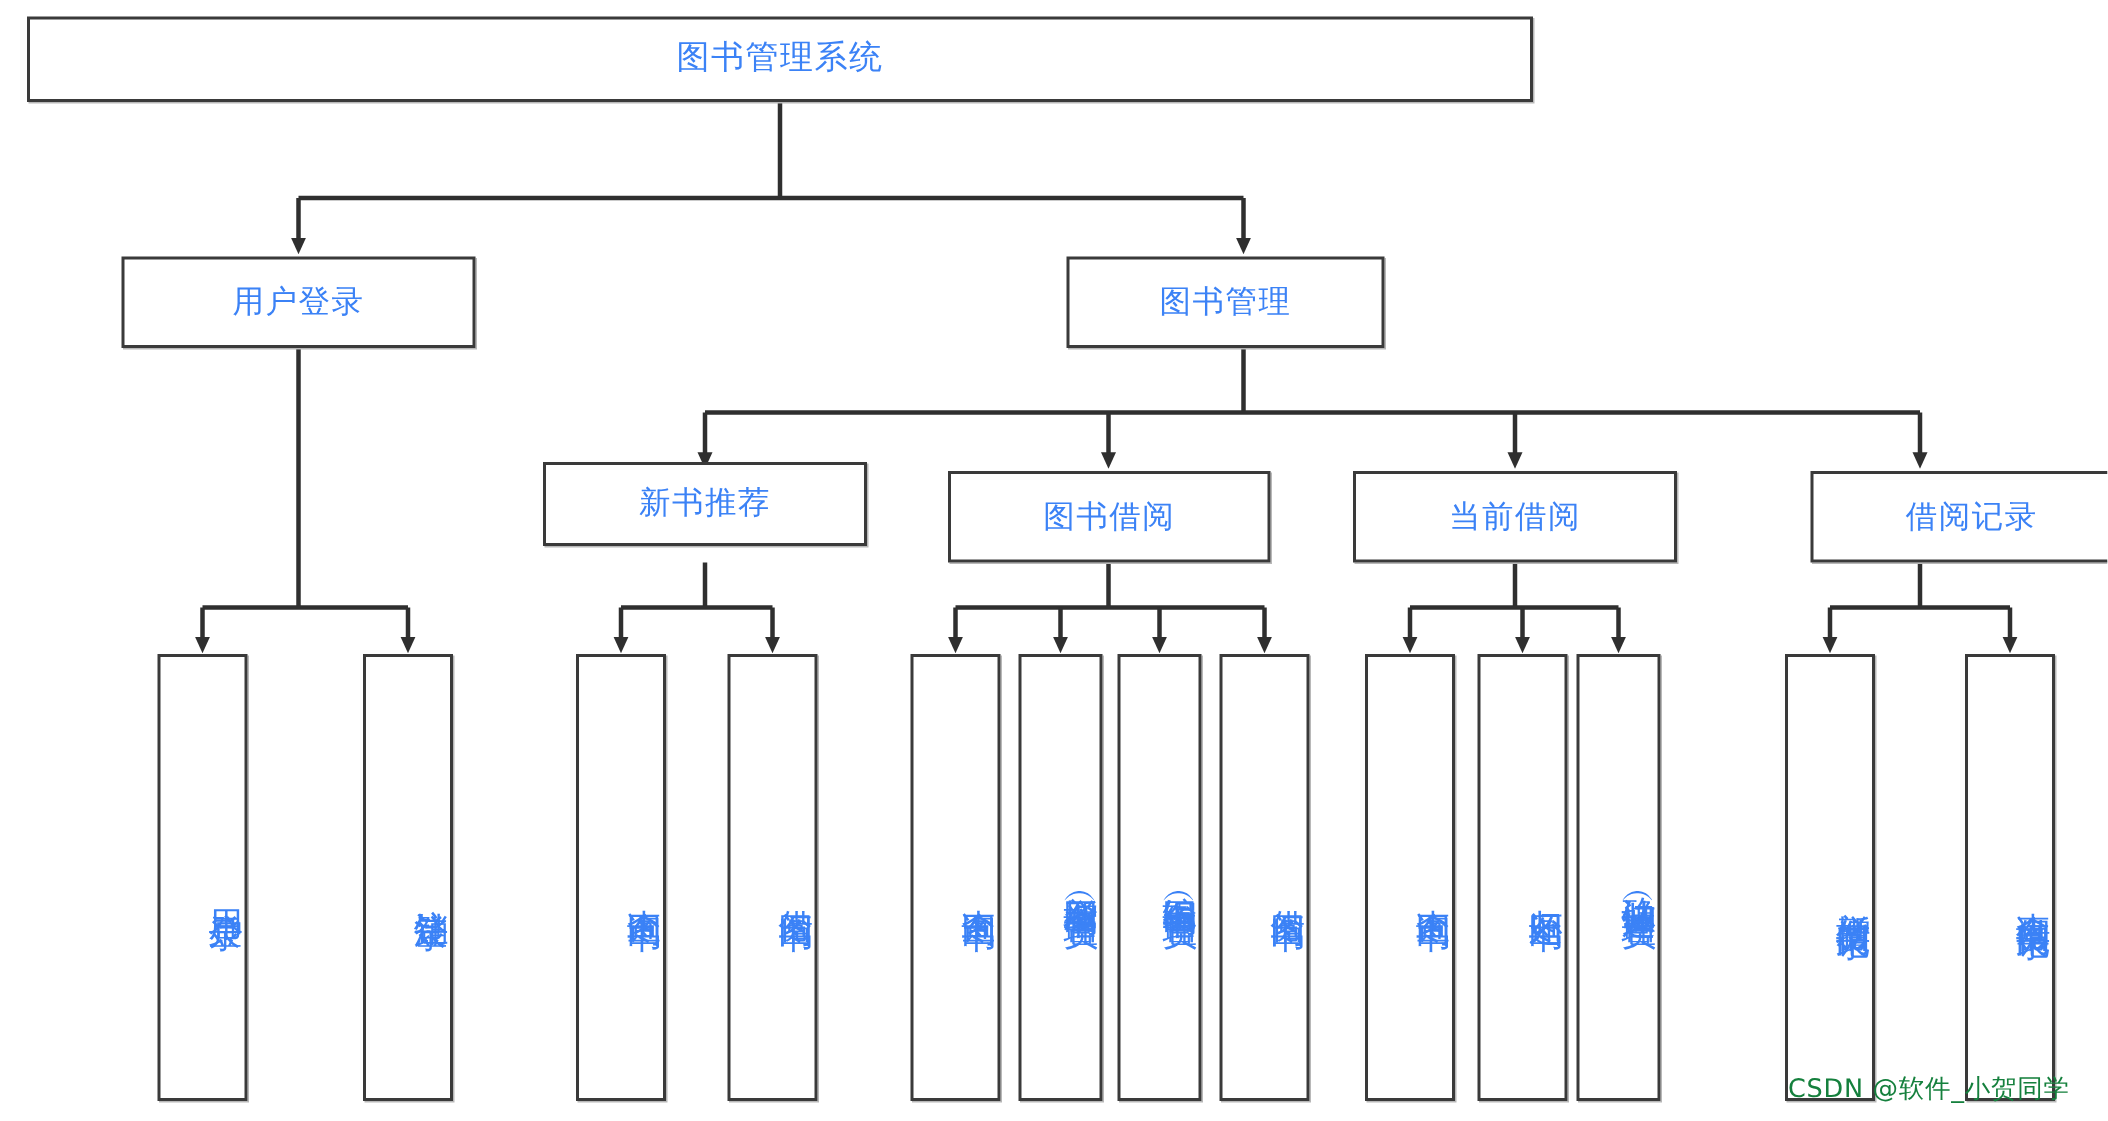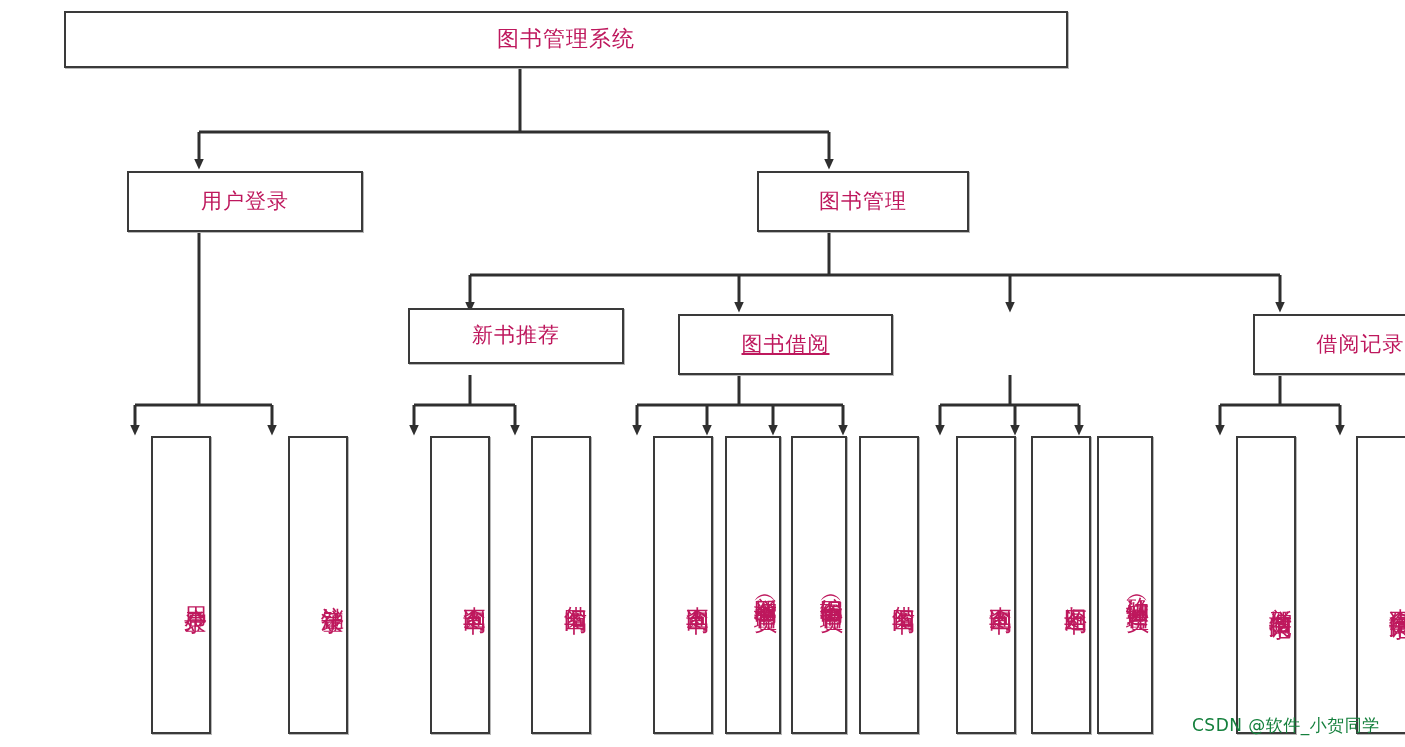--- a/index.html
+++ b/index.html
@@ -28,23 +28,22 @@
   }
   .node {
     position: absolute;
     box-sizing: border-box;
     background: #ffffff;
     border: 2px solid #3a3a3a;
     box-shadow: 1px 1px 0 0 #b8b8b8;
     display: flex;
     align-items: center;
     justify-content: center;
-    color: #be185d;
+    color: #3b82f6;
     z-index: 2;
-    margin-left: 46px;
   }
   .node-h {
     font-size: 21px;
     line-height: 1.2;
     letter-spacing: 1px;
     white-space: nowrap;
   }
   .node-root {
     font-size: 22px;
   }
@@ -136,22 +135,25 @@
   <div class="node node-h" style="left:81px; top:171px; width:236px; height:61px;">
     <span>用户登录</span>
   </div>
   <div class="node node-h" style="left:711px; top:171px; width:212px; height:61px;">
     <span>图书管理</span>
   </div>
 
   <div class="node node-h" style="left:362px; top:308px; width:216px; height:56px;">
     <span>新书推荐</span>
   </div>
-  <div class="node node-h" style="left:632px; top:314px; width:215px; height:61px;text-decoration:underline;">
+  <div class="node node-h" style="left:632px; top:314px; width:215px; height:61px;">
     <span>图书借阅</span>
+  </div>
+  <div class="node node-h" style="left:902px; top:314px; width:216px; height:61px;">
+    <span>当前借阅</span>
   </div>
   <div class="node node-h" style="left:1207px; top:314px; width:215px; height:61px;">
     <span>借阅记录</span>
   </div>
 
   <div class="node node-v" style="left:105px; top:436px; width:60px; height:298px;">
     <span>用户登录</span>
   </div>
   <div class="node node-v" style="left:242px; top:436px; width:60px; height:298px;">
     <span>注销登录</span>

